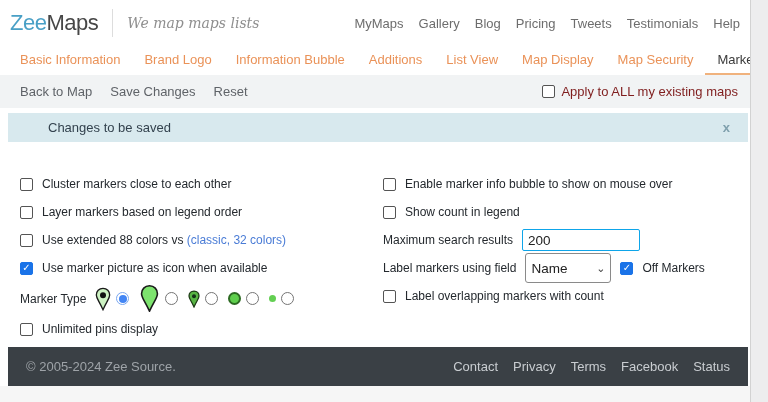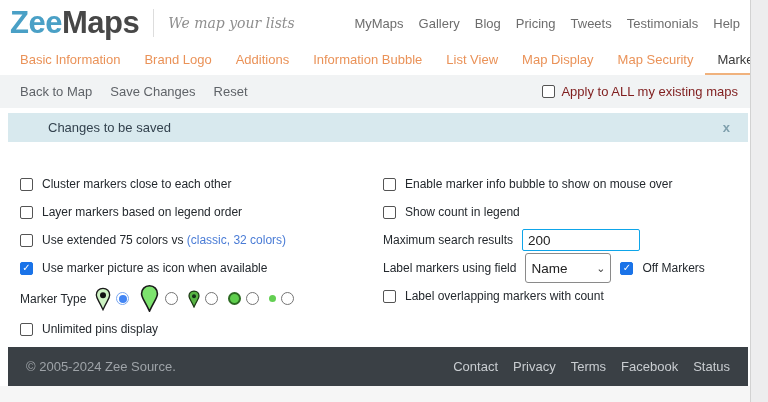--- a/index.html
+++ b/index.html
@@ -3,21 +3,21 @@
 <meta charset="utf-8">
 <style>
   * { margin:0; padding:0; box-sizing:border-box; }
   html,body { width:768px; height:402px; overflow:hidden; background:#ededee; font-family:"Liberation Sans", sans-serif; }
   .page { position:absolute; left:0; top:0; width:750px; height:402px; background:#ffffff; }
   .scroll-strip { position:absolute; left:750px; top:0; width:18px; height:402px; background:#ededee; border-left:1px solid #d2d2d2; }
   .bottom-strip { position:absolute; left:0; top:386px; width:750px; height:16px; background:#f6f6f6; }
 
   
   .header { height:46px; display:flex; align-items:center; padding-left:10px; }
-  .logo { font-size:31px; font-weight:bold; letter-spacing:-0.5px; cursor:pointer; }
+  .logo { font-size:22px; font-weight:normal; letter-spacing:-0.5px; cursor:pointer; }
   .logo .zee { color:#4aa0c6; }
   .logo .maps { color:#474747; }
   .logo-divider { width:1px; height:28px; background:#ddd; margin:0 14px; }
   .tagline { font-family:"DejaVu Serif", serif; font-style:italic; color:#8e8e8e; font-size:14px; }
   .top-menu { margin-left:auto; display:flex; gap:15px; padding-right:10px; }
   .top-menu span { color:#6d6d6d; font-size:13px; cursor:pointer; }
 
   
   .tabs { height:29px; display:flex; align-items:flex-end; padding-left:8px; }
   .tab { font-size:13px; color:#ea9258; padding:0 12px 8px 12px; cursor:pointer; white-space:nowrap; }
@@ -74,37 +74,37 @@
 </head>
 <body>
 
 <div class="page">
 
   <div class="header">
     <div class="logo">
       <span class="zee">Zee</span><span class="maps">Maps</span>
     </div>
     <div class="logo-divider"></div>
-    <div class="tagline">We map your lists</div>
+    <div class="tagline">We map maps lists</div>
     <div class="top-menu">
       <span>MyMaps</span>
       <span>Gallery</span>
       <span>Blog</span>
       <span>Pricing</span>
       <span>Tweets</span>
       <span>Testimonials</span>
       <span>Help</span>
     </div>
   </div>
 
   <div class="tabs">
     <div class="tab">Basic Information</div>
     <div class="tab">Brand Logo</div>
+    <div class="tab">Information Bubble</div>
     <div class="tab">Additions</div>
-    <div class="tab">Information Bubble</div>
     <div class="tab">List View</div>
     <div class="tab">Map Display</div>
     <div class="tab">Map Security</div>
     <div class="tab active">Markers Display</div>
   </div>
 
   <div class="toolbar">
     <span class="tool-btn">Back to Map</span>
     <span class="tool-btn">Save Changes</span>
     <span class="tool-btn">Reset</span>
@@ -125,21 +125,21 @@
       <div class="row">
         <span class="checkbox"></span>
         <span class="label">Cluster markers close to each other</span>
       </div>
       <div class="row">
         <span class="checkbox"></span>
         <span class="label">Layer markers based on legend order</span>
       </div>
       <div class="row">
         <span class="checkbox"></span>
-        <span class="label"><span>Use extended 75 colors vs </span><span class="link">(classic, 32 colors)</span></span>
+        <span class="label"><span>Use extended 88 colors vs </span><span class="link">(classic, 32 colors)</span></span>
       </div>
       <div class="row">
         <span class="checkbox checked">
             <span class="check">✓</span>
           </span>
         <span class="label">Use marker picture as icon when available</span>
       </div>
       <div class="row tall">
         <span class="label">Marker Type</span>
         <span class="marker-row-icons">

